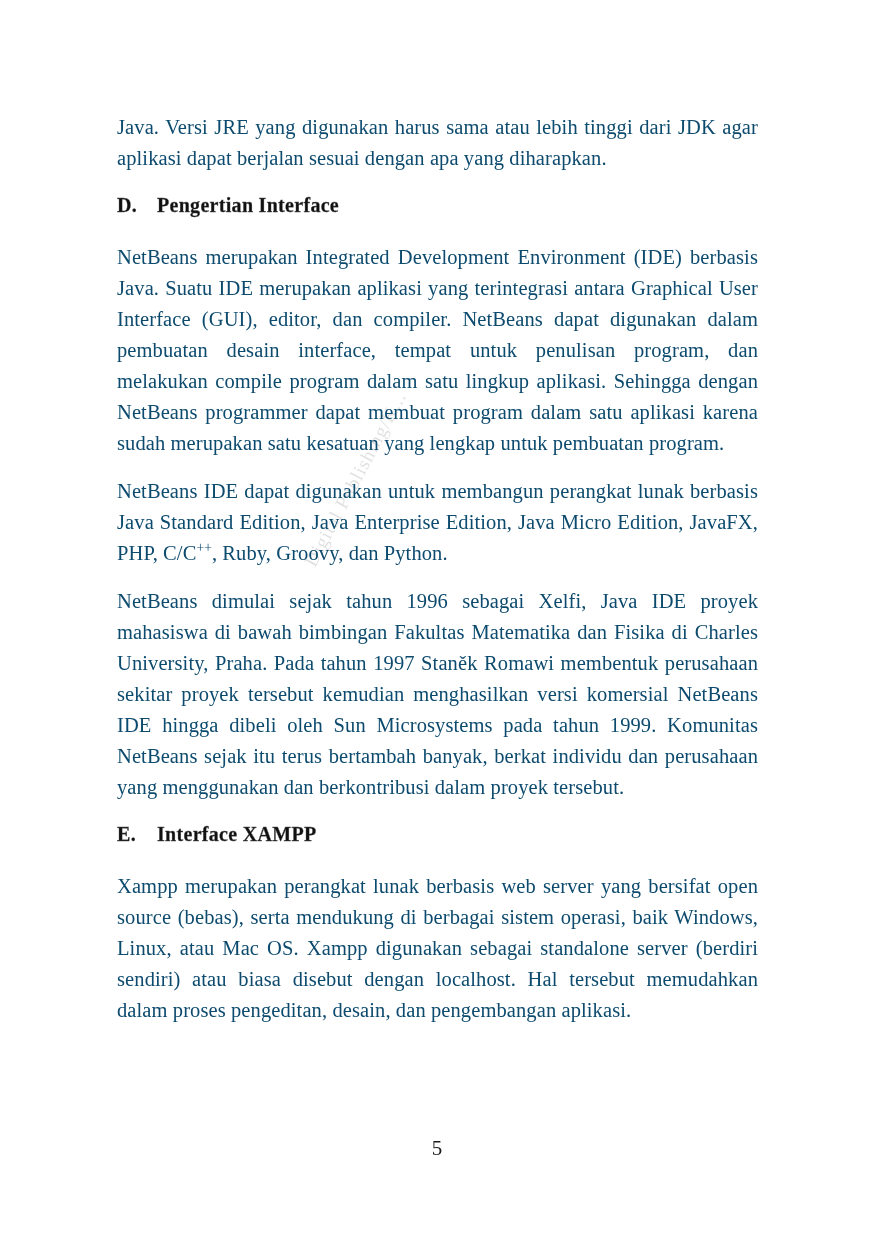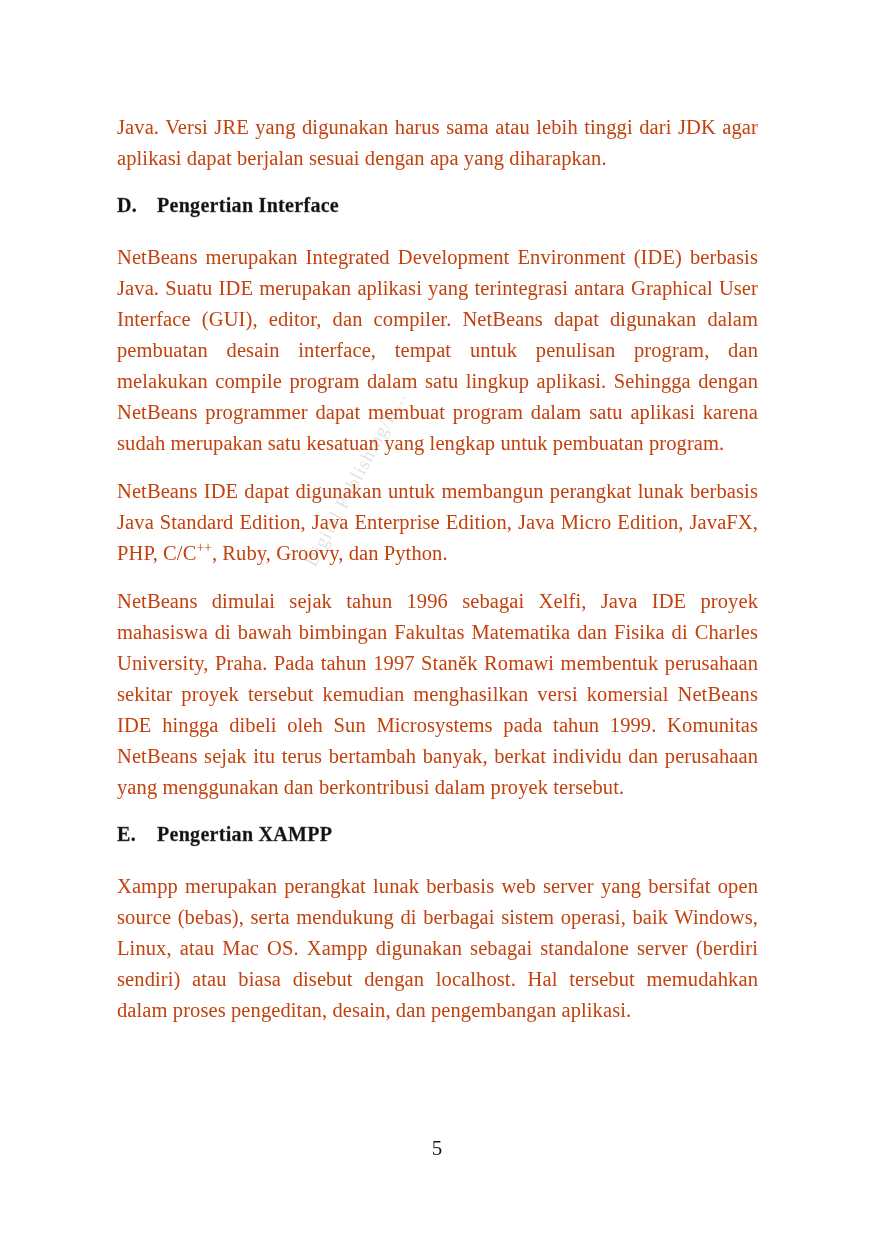--- a/index.html
+++ b/index.html
@@ -41,21 +41,21 @@
     left: 117px;
     top: 112px;
     width: 641px;
     z-index: 1;
   }
 
   .para {
     font-family: "Liberation Serif", serif;
     font-size: 20.5px;
     line-height: 31px;
-    color: #c2410c;
+    color: #0c4a6e;
     text-align: justify;
     text-justify: inter-word;
     margin: 0 0 17px 0;
     letter-spacing: 0.1px;
   }
 
   .para.last-line-left {
     text-align-last: left;
   }
 
@@ -120,21 +120,21 @@
     </div>
 
     <p class="para last-line-left">NetBeans merupakan Integrated Development Environment (IDE) berbasis Java. Suatu IDE merupakan aplikasi yang terintegrasi antara Graphical User Interface (GUI), editor, dan compiler. NetBeans dapat digunakan dalam pembuatan desain interface, tempat untuk penulisan program, dan melakukan compile program dalam satu lingkup aplikasi. Sehingga dengan NetBeans programmer dapat membuat program dalam satu aplikasi karena sudah merupakan satu kesatuan yang lengkap untuk pembuatan program.</p>
 
     <p class="para last-line-left"><span>NetBeans IDE dapat digunakan untuk membangun perangkat lunak berbasis Java Standard Edition, Java Enterprise Edition, Java Micro Edition, JavaFX, PHP, C/C</span><sup class="plusplus">++</sup><span>, Ruby, Groovy, dan Python.</span></p>
 
     <p class="para last-line-left">NetBeans dimulai sejak tahun 1996 sebagai Xelfi, Java IDE proyek mahasiswa di bawah bimbingan Fakultas Matematika dan Fisika di Charles University, Praha. Pada tahun 1997 Staněk Romawi membentuk perusahaan sekitar proyek tersebut kemudian menghasilkan versi komersial NetBeans IDE hingga dibeli oleh Sun Microsystems pada tahun 1999. Komunitas NetBeans sejak itu terus bertambah banyak, berkat individu dan perusahaan yang menggunakan dan berkontribusi dalam proyek tersebut.</p>
 
     <div class="heading gap-before-heading">
       <span class="marker">E.</span>
-      <span class="htext">Pengertian XAMPP</span>
+      <span class="htext">Interface XAMPP</span>
     </div>
 
     <p class="para last-line-left">Xampp merupakan perangkat lunak berbasis web server yang bersifat open source (bebas), serta mendukung di berbagai sistem operasi, baik Windows, Linux, atau Mac OS. Xampp digunakan sebagai standalone server (berdiri sendiri) atau biasa disebut dengan localhost. Hal tersebut memudahkan dalam proses pengeditan, desain, dan pengembangan aplikasi.</p>
 
   </div>
 
   <div class="page-number">5</div>
 
 </div>
 

